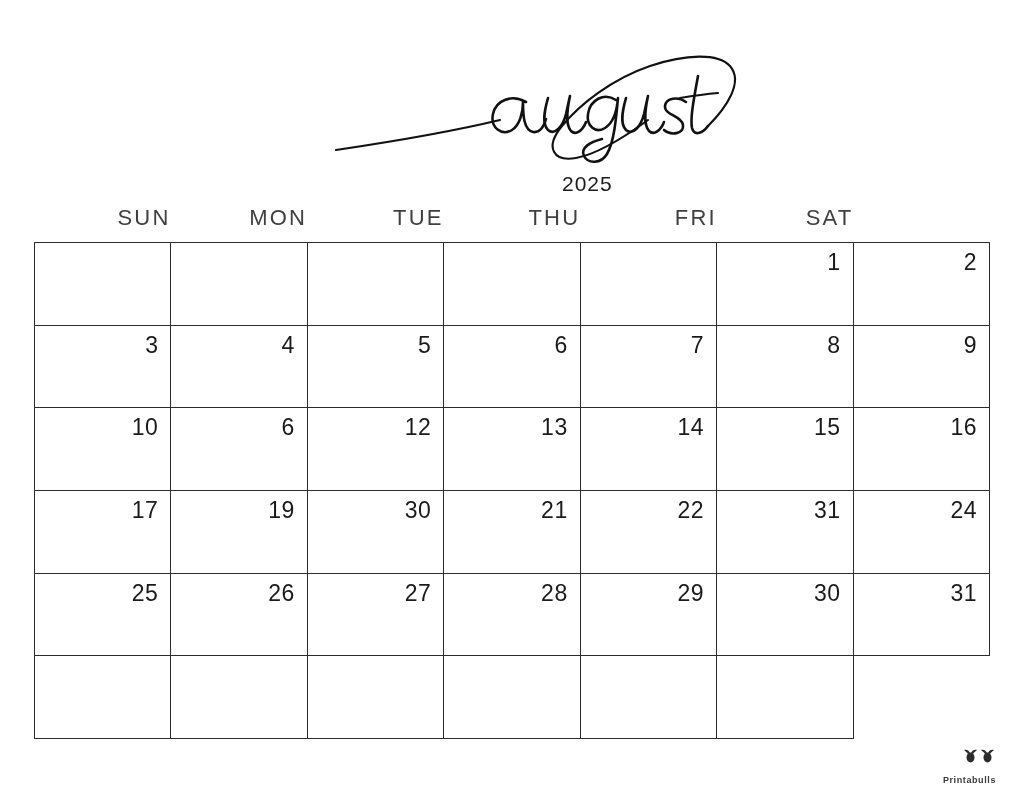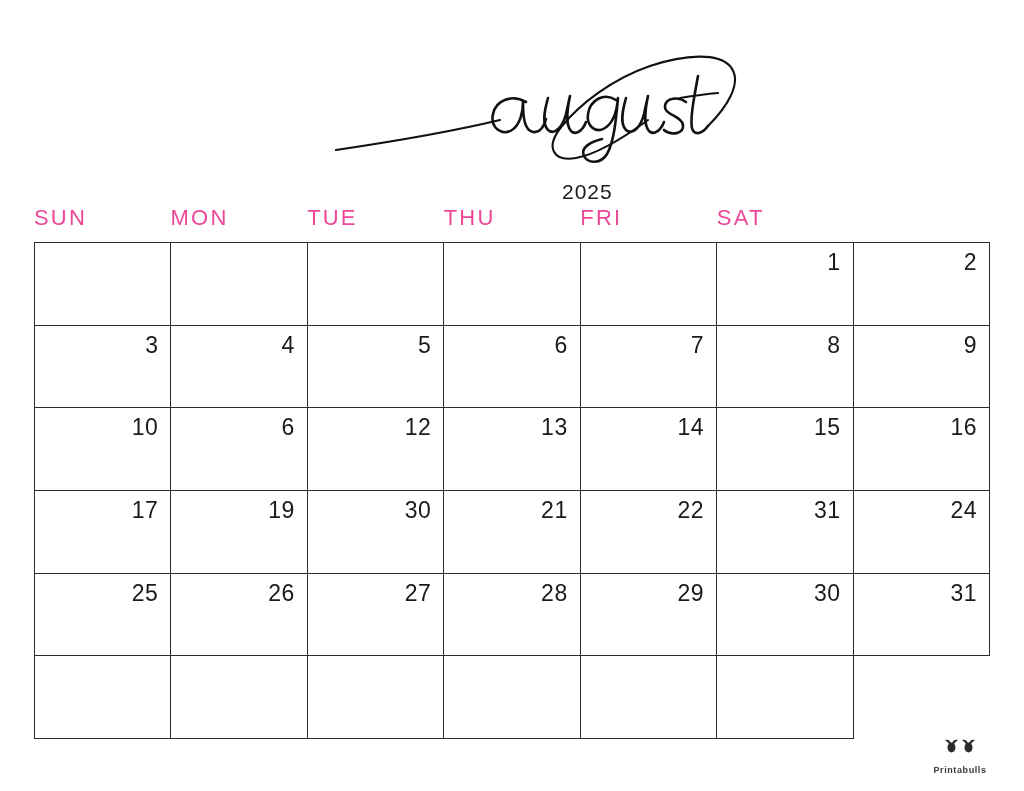--- a/index.html
+++ b/index.html
@@ -34,44 +34,44 @@
     position: absolute;
     left: 330px;
     top: 18px;
     width: 420px;
     height: 120px;
   }
   .script-title svg { display: block; }
   .year {
     position: absolute;
     left: 562px;
-    top: 152px;
+    top: 144px;
     font-family: "Liberation Sans", sans-serif;
     font-size: 21px;
     letter-spacing: 1px;
     color: #1a1a1a;
     font-weight: 300;
     text-align: right;
   }
 
   
   .weekdays {
     position: absolute;
     top: 205px;
     left: 34px;
     width: 956px;
     display: grid;
     grid-template-columns: repeat(7, 1fr);
   }
   .weekday {
-    text-align: left;
+    text-align: right;
     font-size: 22px;
     letter-spacing: 2.2px;
     font-weight: 400;
-    color: #ec4899;
+    color: #404040;
   }
 
   
   .grid {
     position: absolute;
     top: 242px;
     left: 34px;
     width: 956px;
     height: 497px;
     border-left: 1.3px solid #2b2b2b;
@@ -94,23 +94,23 @@
     font-size: 23px;
     font-weight: 300;
     color: #1a1a1a;
     letter-spacing: 0.5px;
   }
 
   
   .logo {
     position: absolute;
     right: 28px;
-    bottom: 14px;
+    bottom: 4px;
     width: 72px;
-    text-align: center;
+    text-align: right;
   }
   .logo-mark {
     display: block;
     margin: 0 auto 1px auto;
   }
   .logo-text {
     font-size: 9px;
     letter-spacing: 0.6px;
     color: #3a3a3a;
     font-weight: 700;

